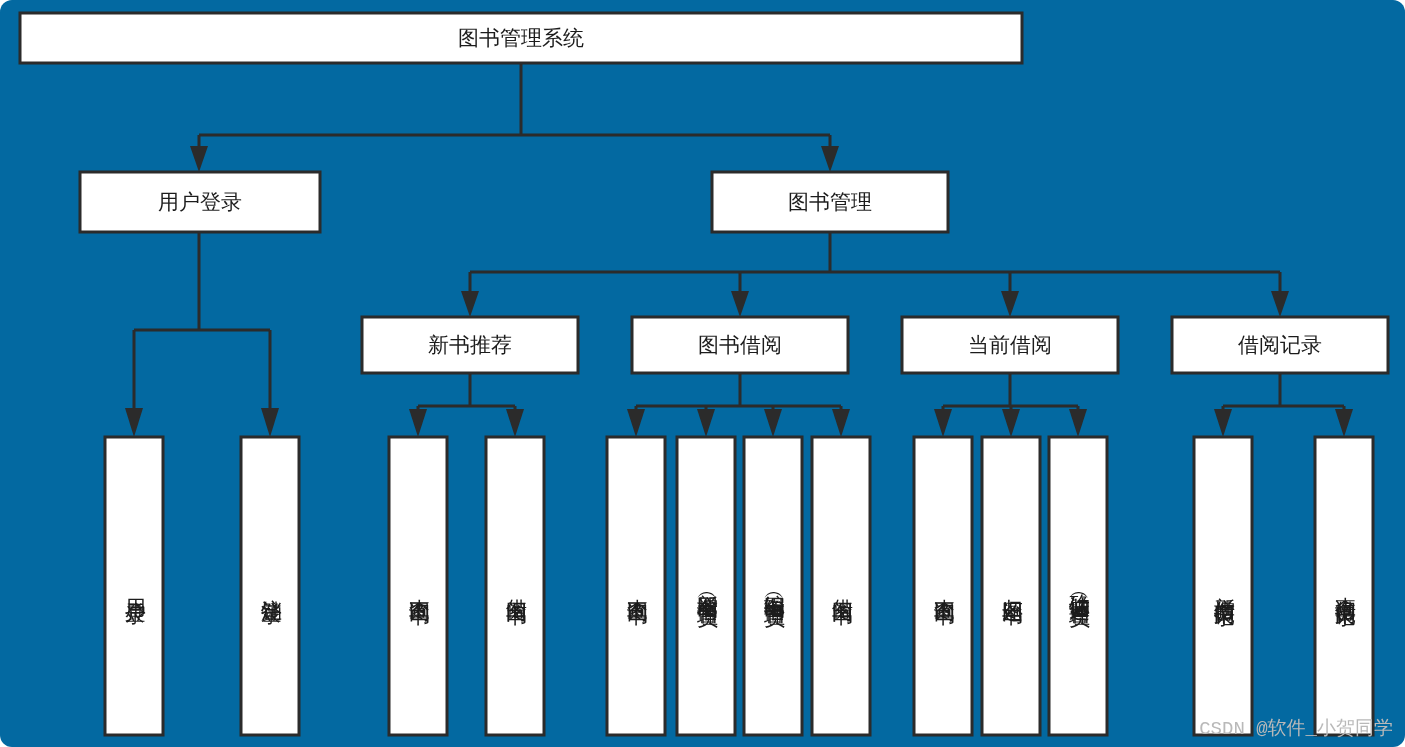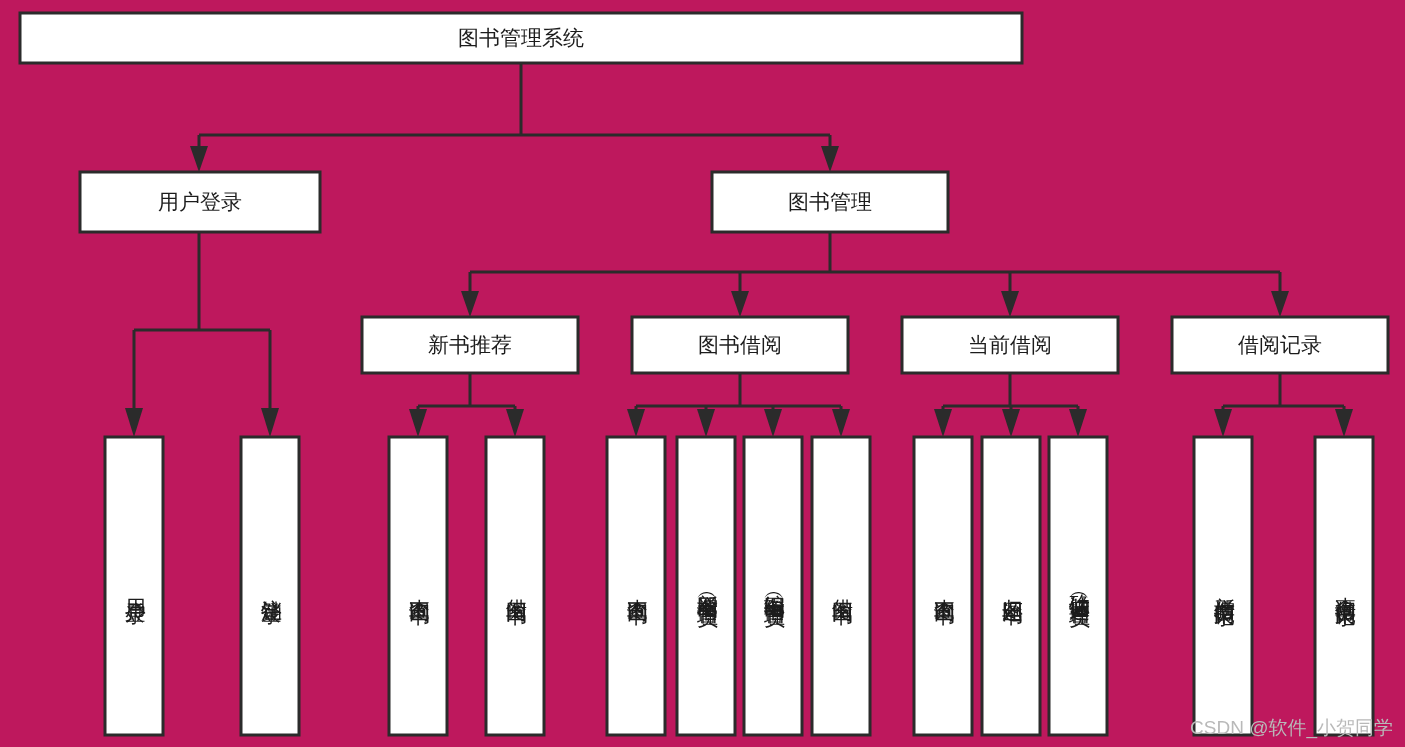--- a/index.html
+++ b/index.html
@@ -11,21 +11,22 @@
     width: 1405px;
     height: 747px;
     font-family: "Liberation Sans", "DejaVu Sans", sans-serif;
     overflow: hidden;
     position: relative;
   }
   #diagram-root {
     position: relative;
     width: 1405px;
     height: 747px;
-    background: #be185d;
+    background: #0369a1;
+    border-radius: 12px;
   }
   svg.diagram {
     position: absolute;
     top: 0;
     left: 0;
     width: 1405px;
     height: 747px;
     display: block;
   }
   .node-rect {
@@ -57,21 +58,21 @@
     text-anchor: middle;
     dominant-baseline: middle;
     writing-mode: vertical-rl;
     letter-spacing: 2px;
   }
   .watermark {
     position: absolute;
     right: 12px;
     bottom: 6px;
     color: #b9b9b9;
-    font-family: Liberation Sans, sans-serif;
+    font-family: Liberation Mono, monospace;
     font-size: 19px;
     white-space: nowrap;
     user-select: none;
   }
 </style>
 </head>
 <body>
 
 <div id="diagram-root">
 

